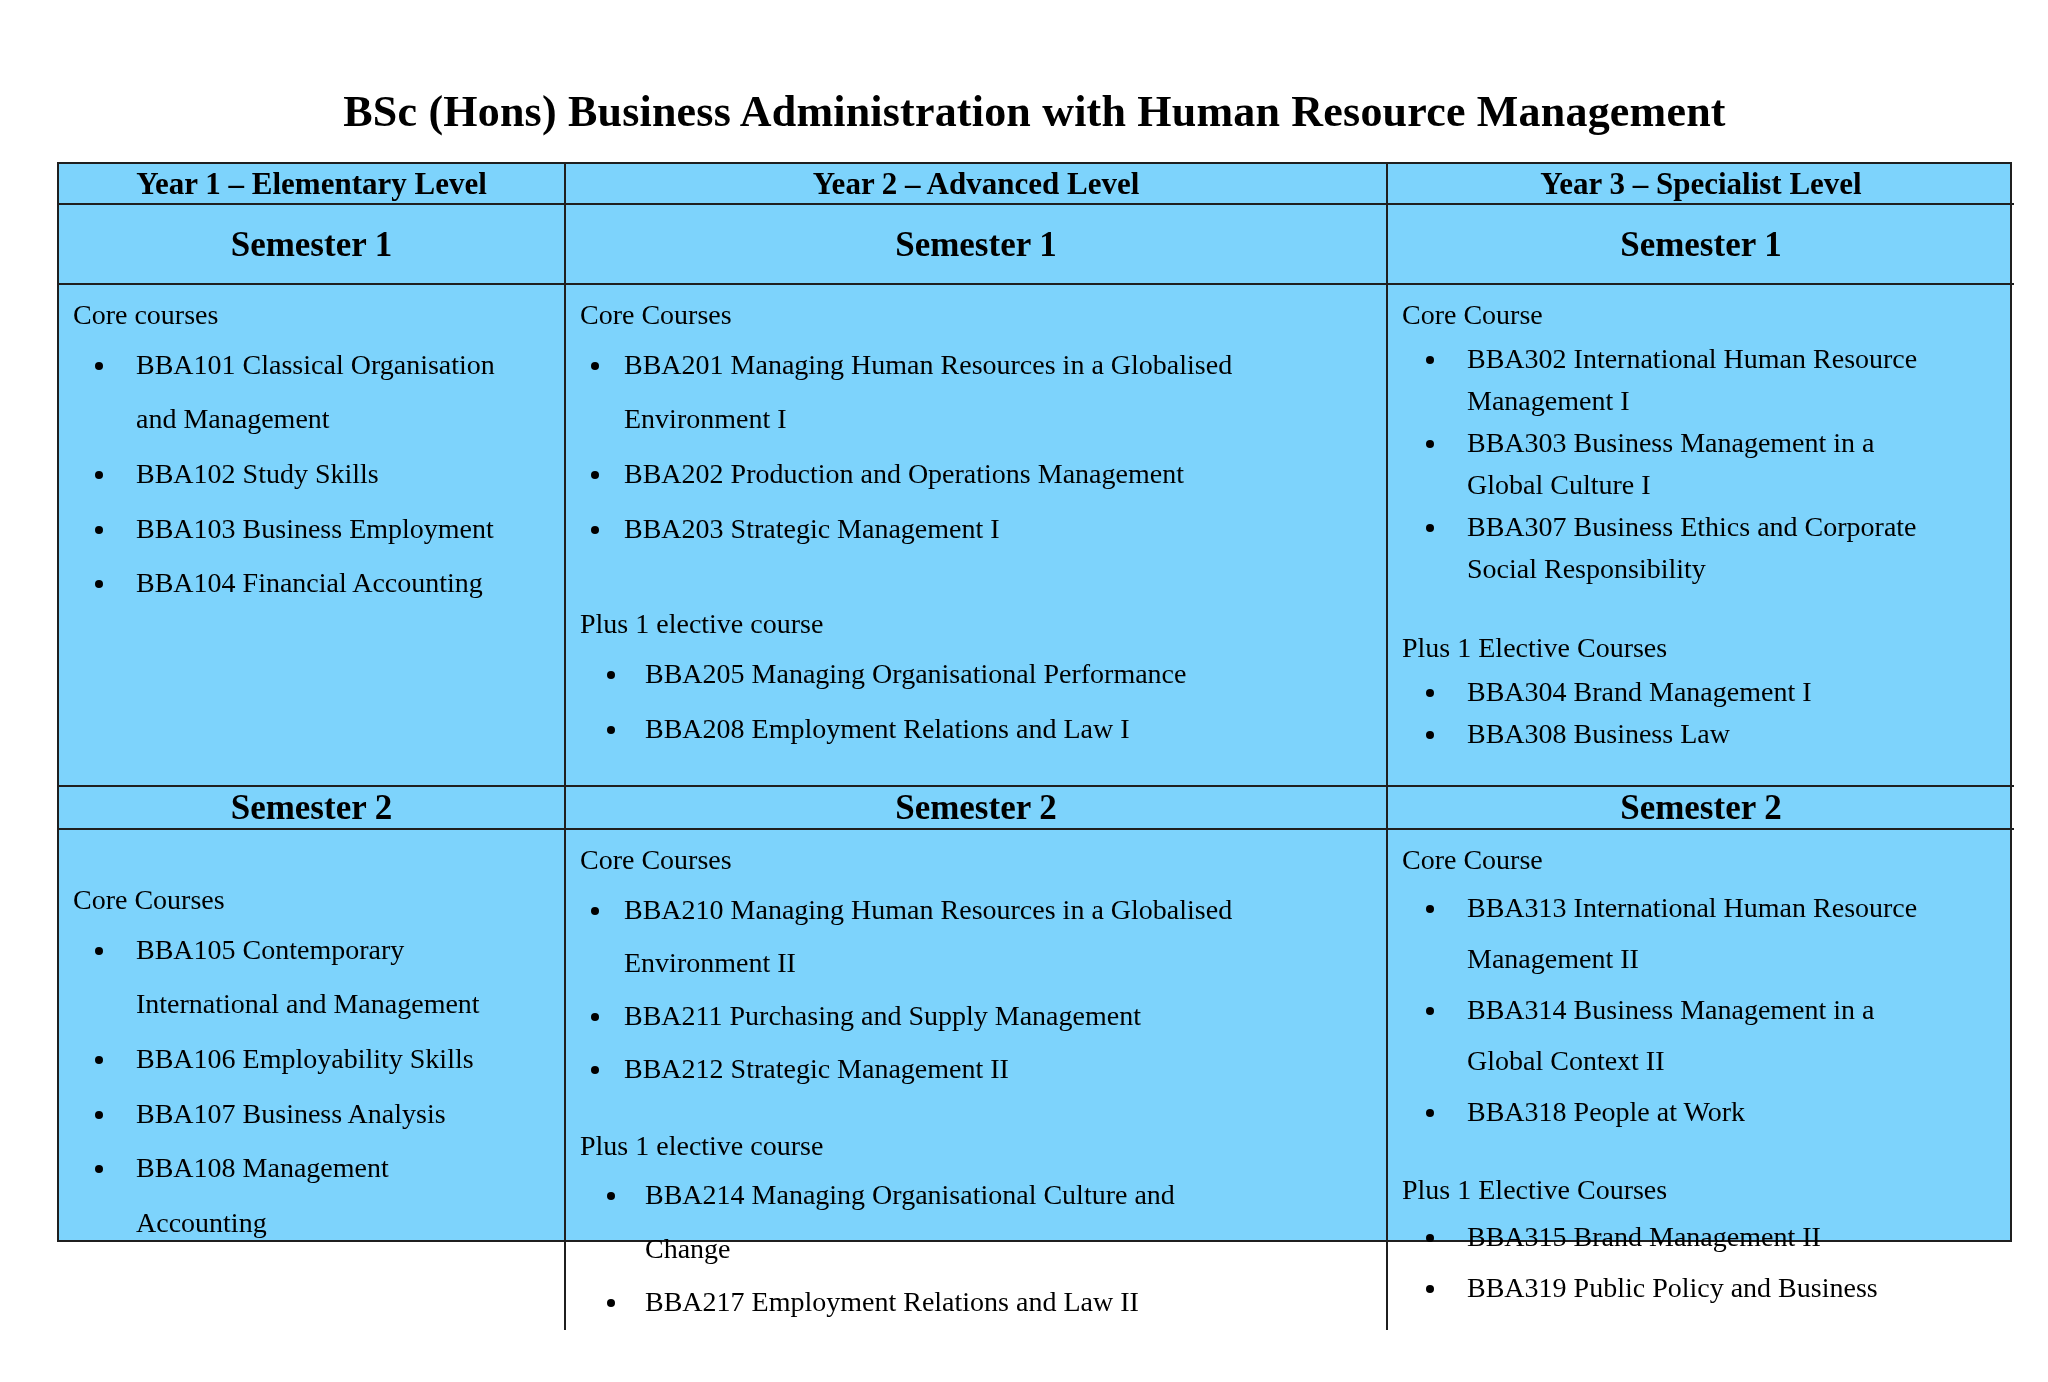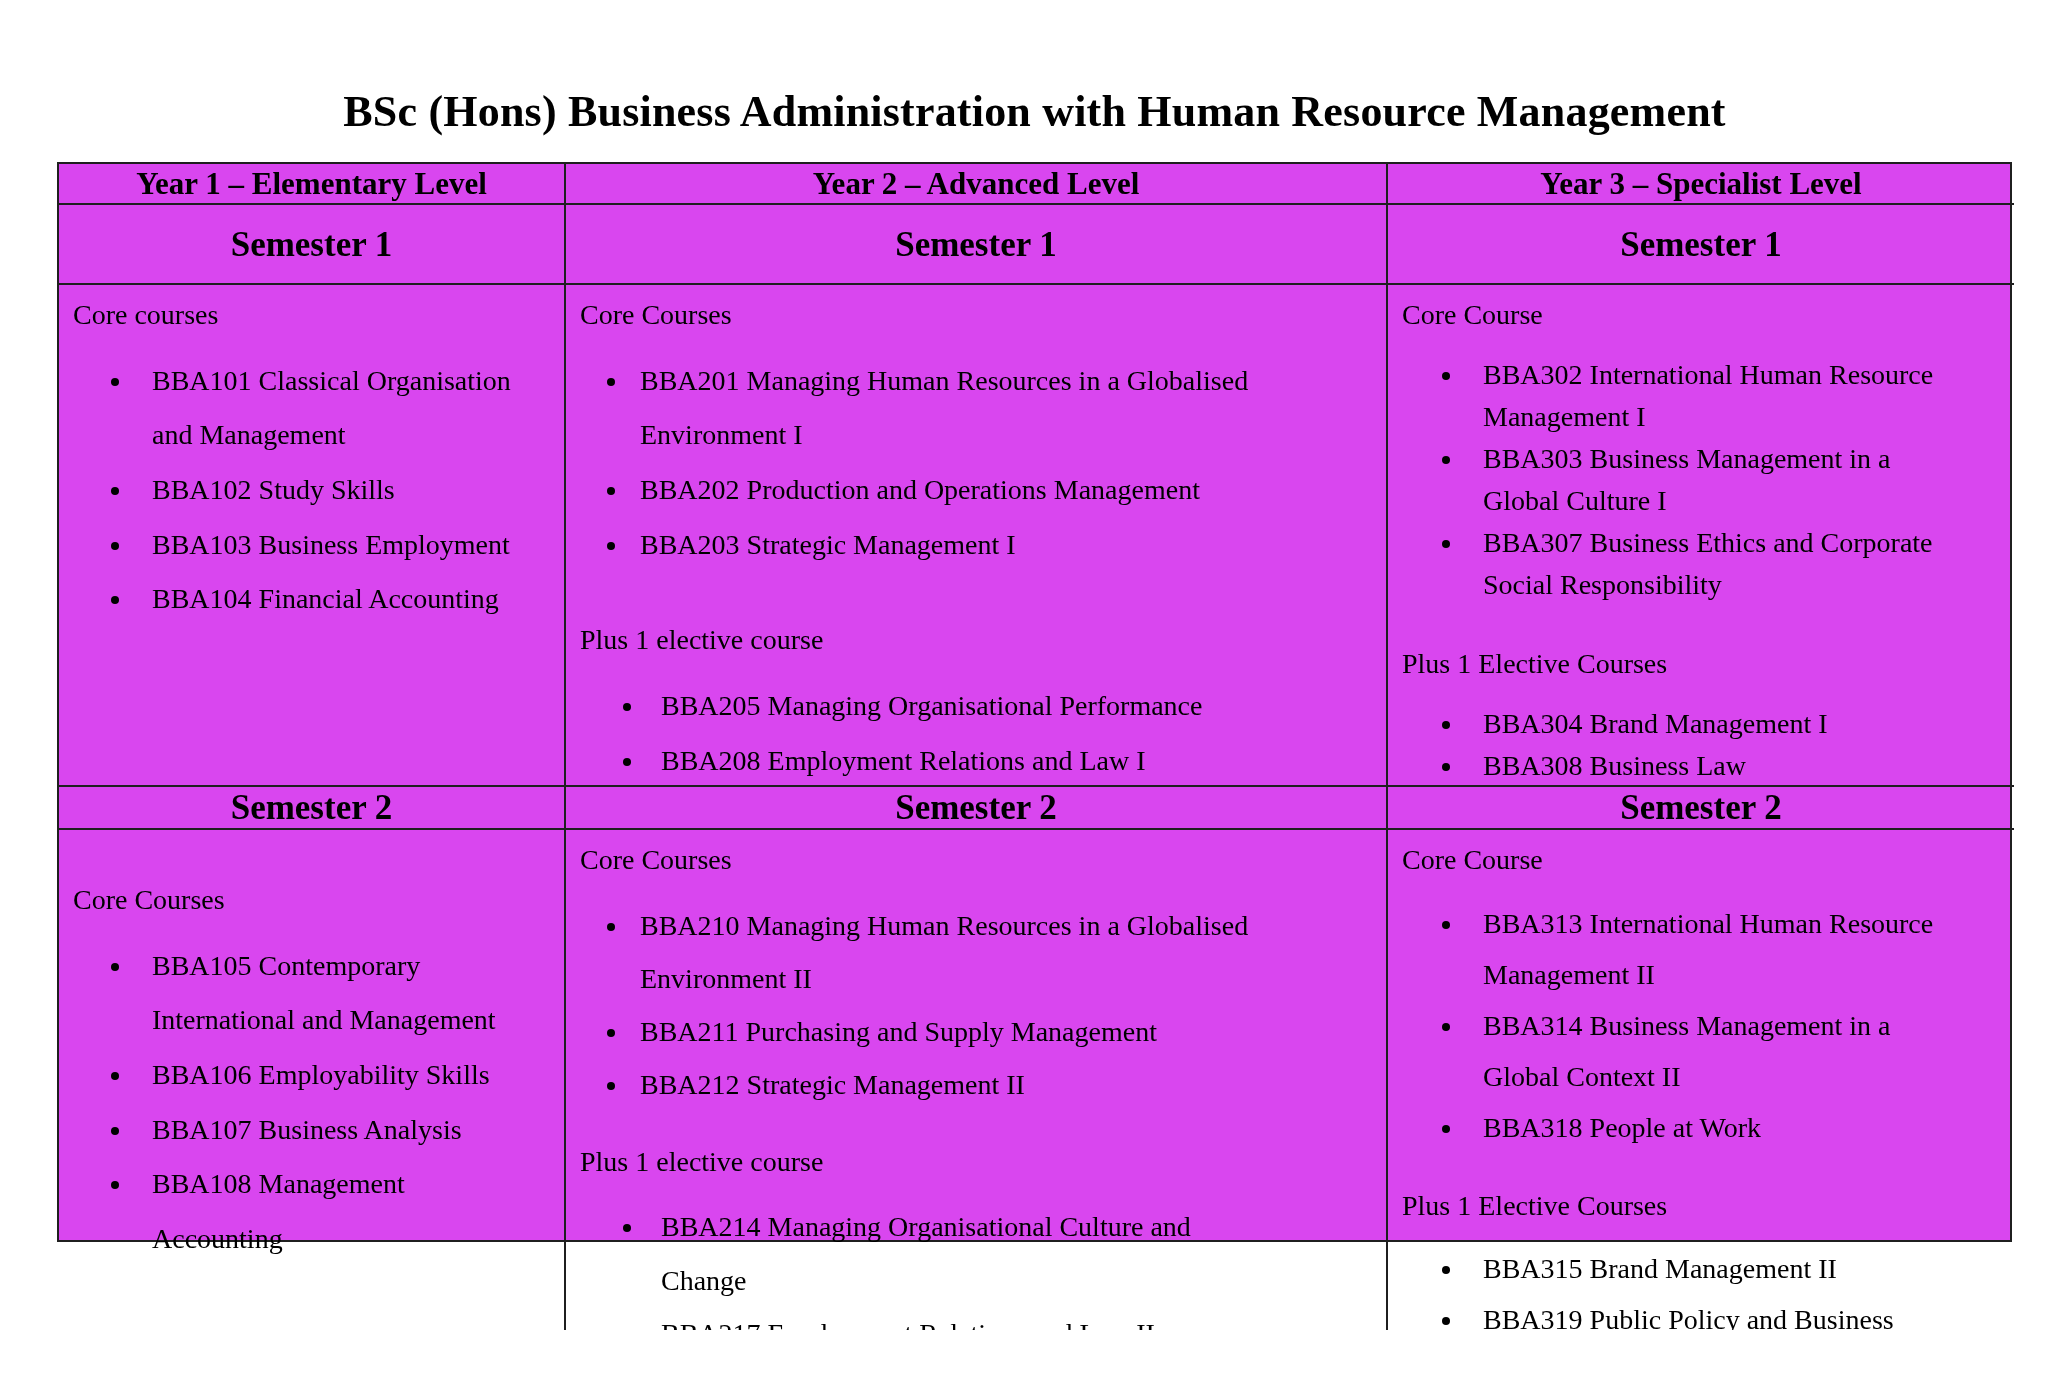--- a/index.html
+++ b/index.html
@@ -19,21 +19,21 @@
     white-space:nowrap;
   }
   .course-grid {
     position:absolute;
     left:57px; top:162px;
     width:1955px; height:1080px;
     display:grid;
     grid-template-columns:507px 822px 626px;
     grid-template-rows:41px 80px 502px 43px 500px;
     border:2px solid #1f1f1f;
-    background:#d946ef;
+    background:#7dd3fc;
   }
   .course-grid > div {
     border-right:2px solid #1f1f1f;
     border-bottom:2px solid #1f1f1f;
     min-width:0;
     overflow:hidden;
   }
   .course-grid > div:nth-child(3n) { border-right:none; }
   .course-grid > div:nth-child(n+13) { border-bottom:none; }
 
@@ -41,21 +41,21 @@
     display:flex; align-items:center; justify-content:center;
     font-weight:700;
     line-height:1;
   }
   .hdr-year { font-size:31px; }
   .hdr-sem  { font-size:35px; }
 
   .cell { padding:8px 16px 0 14px; font-size:28px; }
   .sec-heading { font-weight:400; line-height:1.6; }
 
-  .cell ul { list-style:disc outside; margin:16px; }
+  .cell ul { list-style:disc outside; margin:0; }
   .cell li { white-space:pre-line; }
 
   .c1 ul { padding-left:45px; line-height:1.95; }
   .c1 li { padding-left:18px; }
 
   .c2 ul.core { padding-left:34px; line-height:1.95; }
   .c2 ul.core li { padding-left:10px; }
   .c2 ul.elective { padding-left:50px; line-height:1.95; }
   .c2 ul.elective li { padding-left:15px; }
   .c2.s2 ul { line-height:1.9; }

